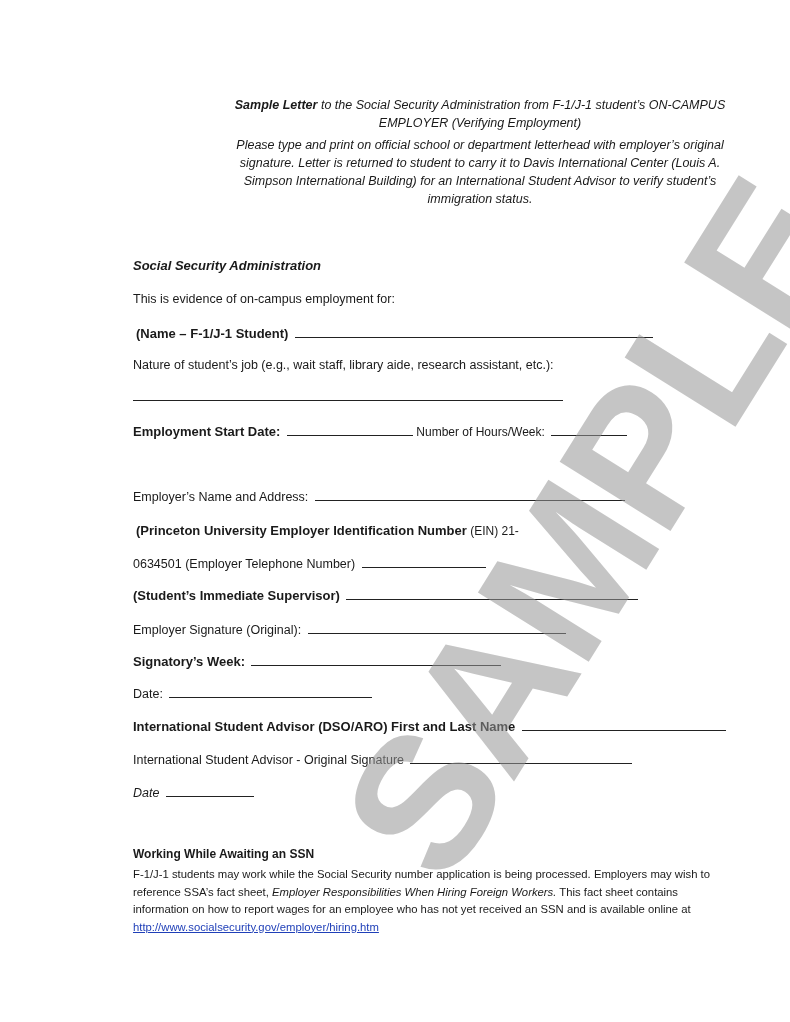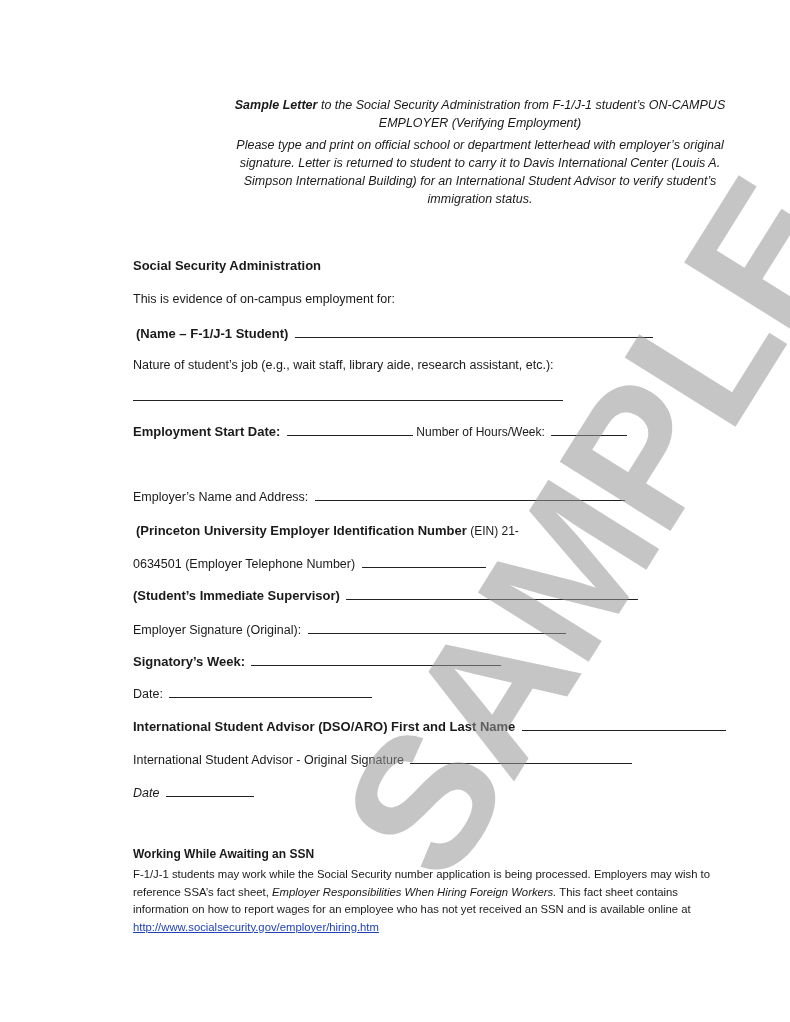--- a/index.html
+++ b/index.html
@@ -25,21 +25,21 @@
 </head>
 <body>
 
 <div class="page">
 
   <div class="header">
     <p class="intro"><b>Sample Letter</b><span> to the Social Security Administration from F-1/J-1 student’s ON-CAMPUS EMPLOYER (Verifying Employment)</span></p>
     <p class="instr">Please type and print on official school or department letterhead with employer’s original signature. Letter is returned to student to carry it to Davis International Center (Louis A. Simpson International Building) for an International Student Advisor to verify student’s immigration status.</p>
   </div>
 
-  <div class="line bold" style="top:258px;">Social Security Administration</div>
+  <div class="line bold" style="top:258px;font-style:italic;">Social Security Administration</div>
   <div class="line" style="top:292px;">This is evidence of on-campus employment for:</div>
 
   <div class="line" style="top:325px; left:96px;">
     <span class="bold">(Name – F-1/J-1 Student)</span>
     <span class="blank" style="width:358px;"></span>
   </div>
 
   <div class="line" style="top:358px;">Nature of student’s job (e.g., wait staff, library aide, research assistant, etc.):</div>
   <div class="line" style="top:388px;">
     <span class="blank" style="width:430px; margin-left:0;"></span>

